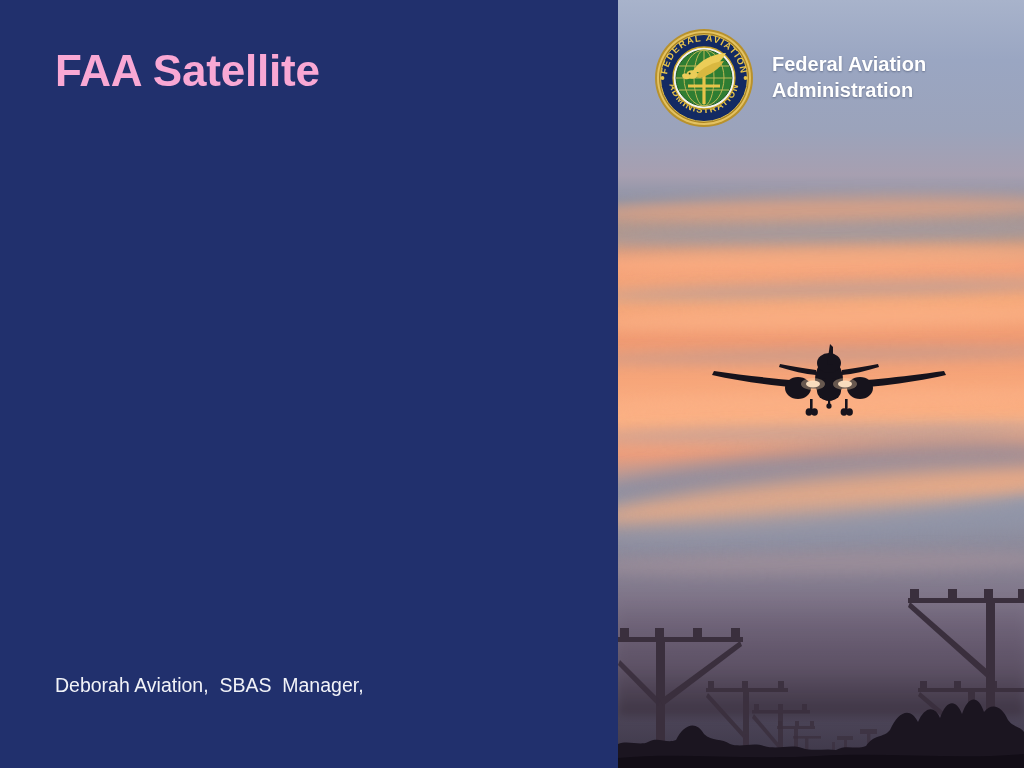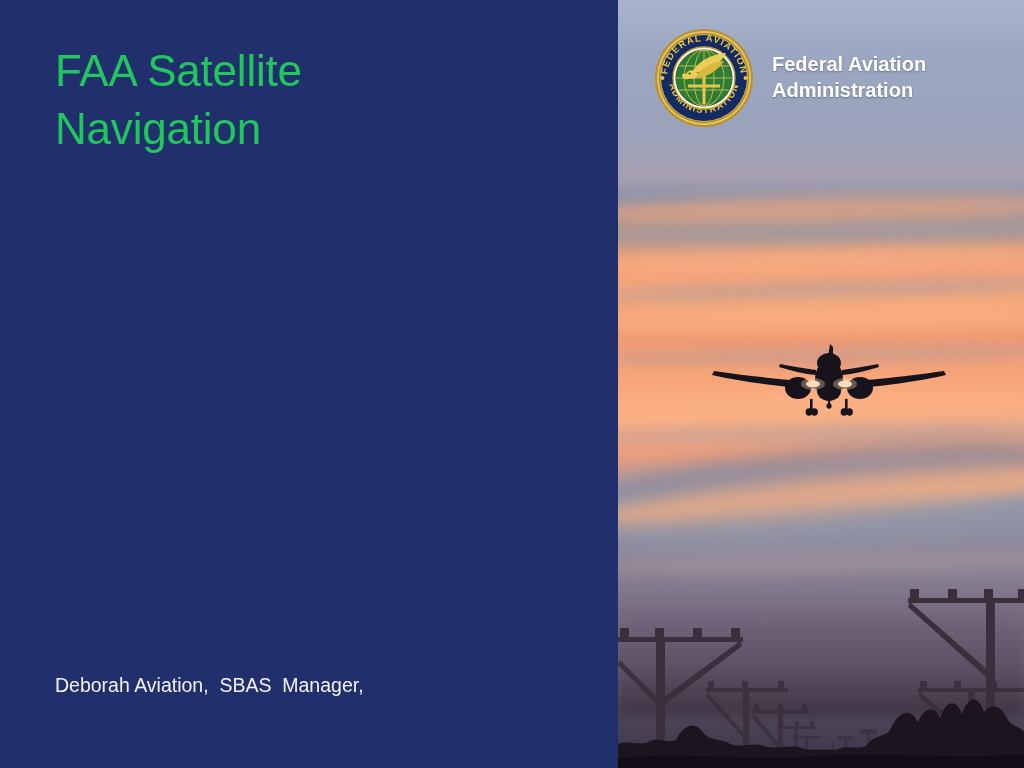--- a/index.html
+++ b/index.html
@@ -121,23 +121,23 @@
     width: 618px;
     height: 768px;
     background: #21306d;
   }
 
   #title {
     position: absolute;
     left: 55px;
     top: 42px;
     width: 520px;
-    color: #22c55e;
+    color: #f9a8d4;
     font-size: 44px;
-    font-weight: normal;
+    font-weight: bold;
     line-height: 1.32;
     letter-spacing: -0.2px;
   }
 
   #byline {
     position: absolute;
     left: 55px;
     top: 585px;
     width: 540px;
     color: #f2f3f8;
@@ -317,21 +317,20 @@
         C 374,54 384,58 390,72
         C 396,80 402,78 406,84
         L406,120 Z"></path>
       <path fill="#120d16" d="M0,120 L0,110 C 60,104 130,112 200,108 C 270,104 340,112 406,106 L406,120 Z"></path>
     </svg>
   </div>
 
   <div id="panel">
     <div id="title">
       <div>FAA Satellite</div>
-      <div>Navigation</div>
     </div>
 
     <div id="byline">
       <div>Deborah Aviation,  SBAS  Manager,</div>
       
       
       
     </div>
   </div>
 

